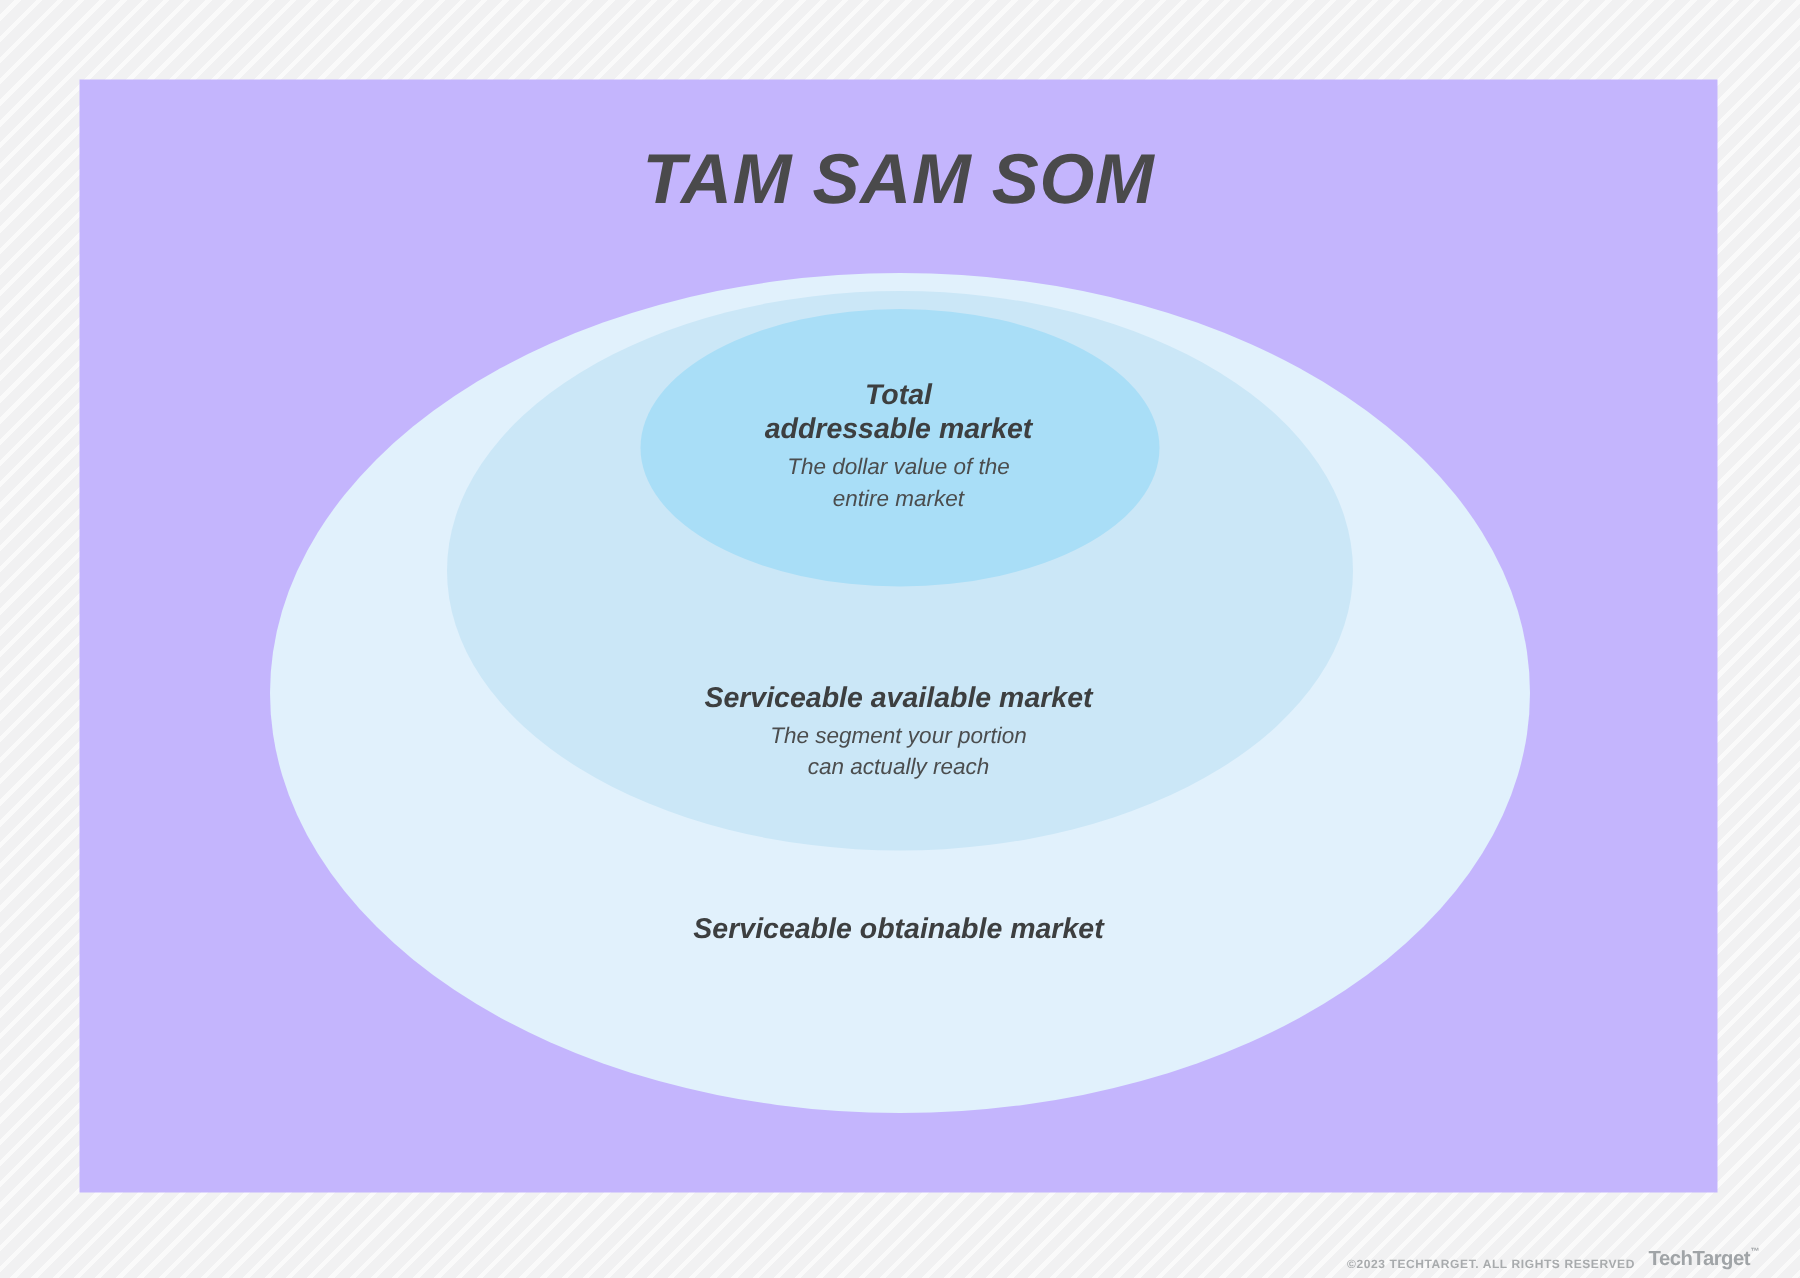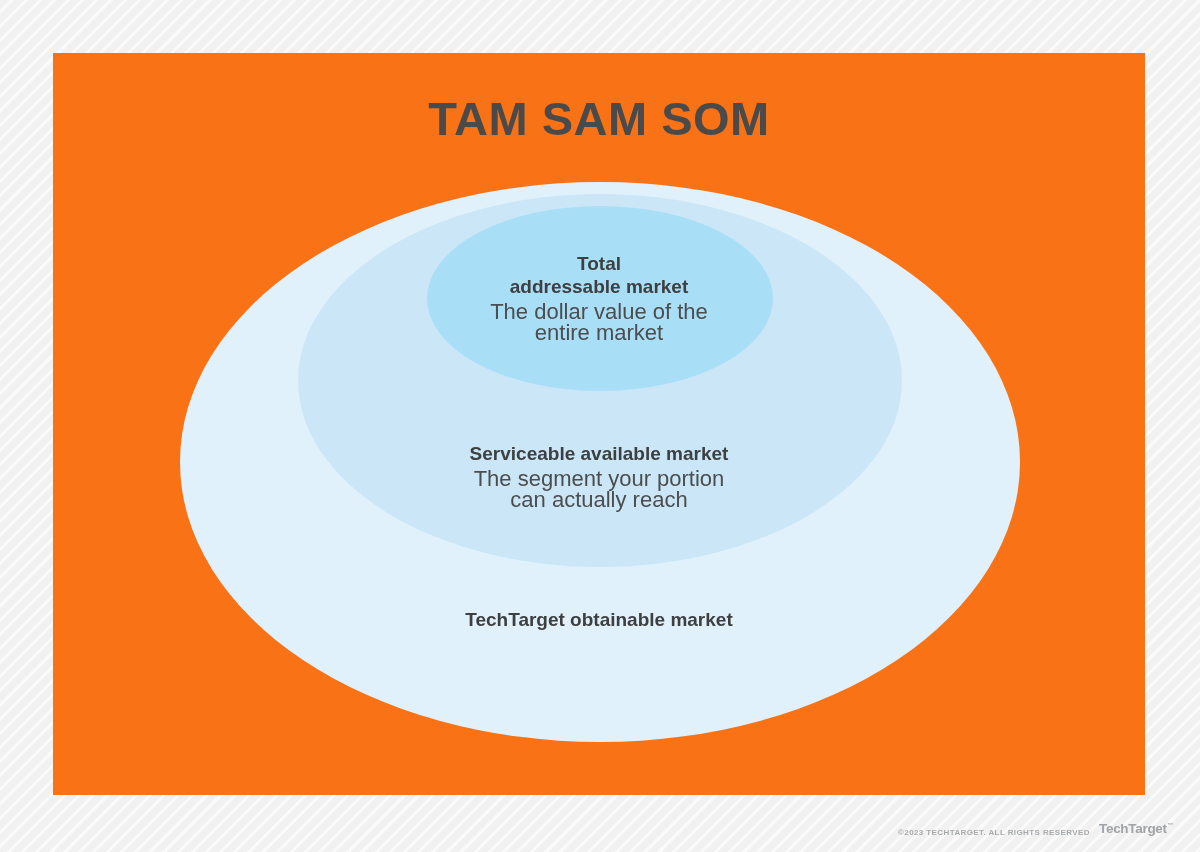--- a/index.html
+++ b/index.html
@@ -13,21 +13,22 @@
       #f1f1f2 0px,
       #f1f1f2 7px,
       #fafafa 7px,
       #fafafa 10px
     );
   }
   .card {
     position: absolute;
     left: 53px; top: 53px;
     width: 1092px; height: 742px;
-    background: #f97316;
+    background: #c4b5fd;
+    font-style: italic;
   }
   .title {
     position: absolute;
     top: 38px; left: 0; right: 0;
     text-align: center;
     font-size: 47px;
     font-weight: 900;
     letter-spacing: 0.5px;
     color: #4a4a4b;
   }
@@ -45,32 +46,32 @@
   }
   .ring-text .heading {
     font-size: 19px;
     font-weight: 700;
     line-height: 23px;
     color: #3d3f40;
     white-space: pre-line;
   }
   .ring-text .description {
     margin-top: 3px;
-    font-size: 22px;
+    font-size: 15px;
     font-weight: 400;
     line-height: 21px;
     color: #4b4d4e;
     white-space: pre-line;
   }
   .text-tam { top: 199px; }
-  .text-sam { top: 389px; }
+  .text-sam { top: 401px; }
   .text-som { top: 555px; }
   .footer {
     position: absolute;
-    right: 37px; bottom: 11px;
+    right: 37px; bottom: 1px;
     display: flex;
     align-items: flex-end;
     gap: 9px;
     text-align: right;
   }
   .copyright {
     font-size: 8px;
     font-weight: 700;
     letter-spacing: 0.4px;
     color: #a8abad;
@@ -117,21 +118,21 @@
 entire market</div>
   </div>
 
   <div class="ring-text text-sam">
     <div class="heading">Serviceable available market</div>
     <div class="description">The segment your portion
 can actually reach</div>
   </div>
 
   <div class="ring-text text-som">
-    <div class="heading">TechTarget obtainable market</div>
+    <div class="heading">Serviceable obtainable market</div>
   </div>
 
 </div>
 
 <div class="footer">
   <div class="copyright">©2023 TECHTARGET. ALL RIGHTS RESERVED</div>
   <div class="logo">
     <svg class="logo-eye" width="52" height="24" viewBox="0 0 60 28">
       <path d="M3,21 C12,7 45,3 56,13 L57,14 C57,14 55,11 52,12" fill="none" stroke="#a6a9ac" stroke-width="2.8" stroke-linecap="round"></path>
       <circle cx="30" cy="18" r="6.6" fill="none" stroke="#a6a9ac" stroke-width="2.6"></circle>

